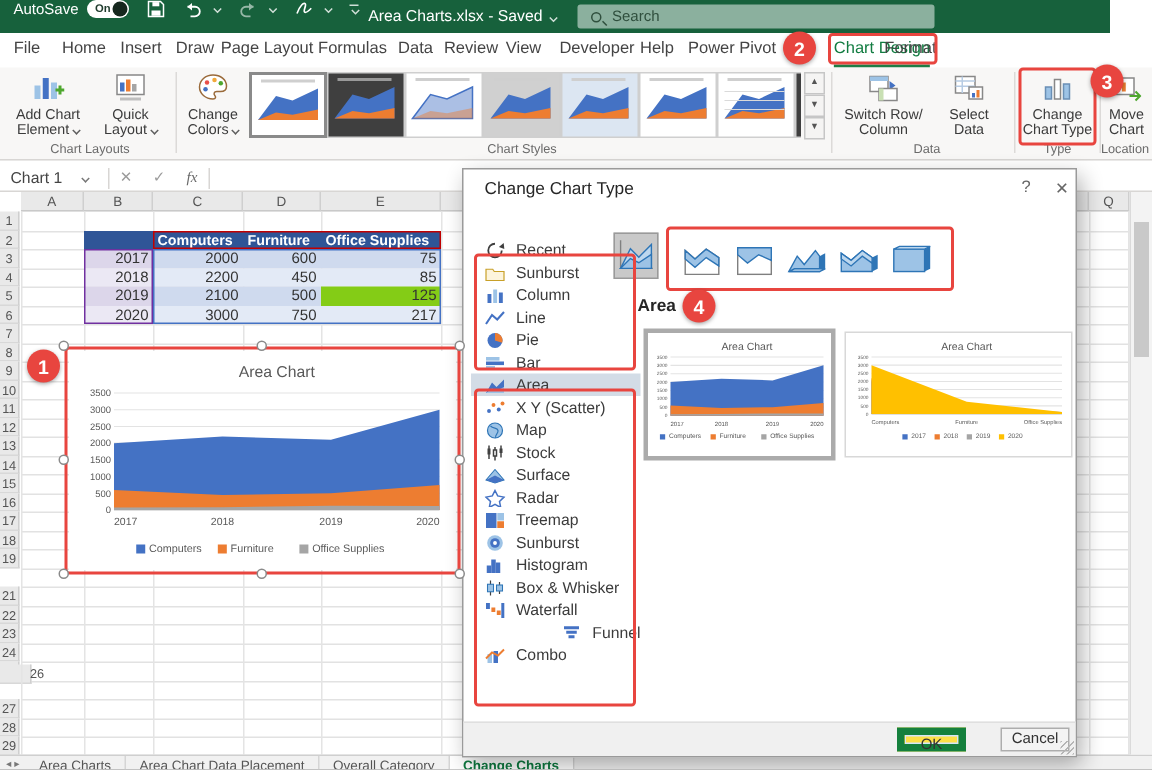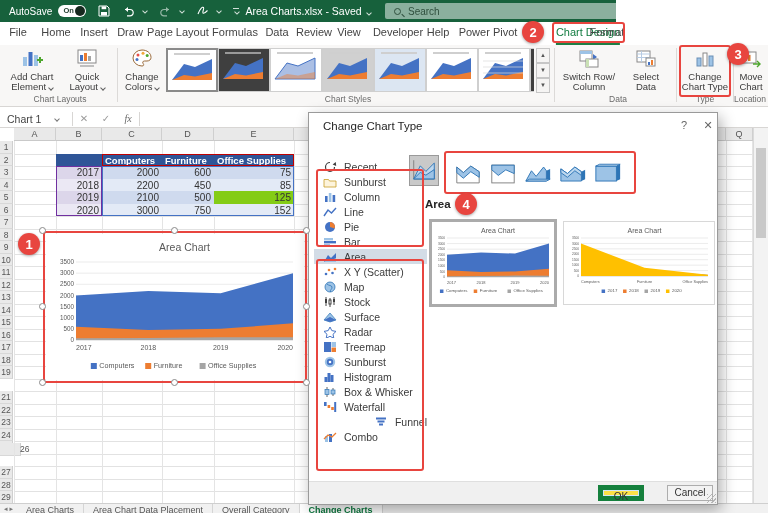--- a/index.html
+++ b/index.html
@@ -1,22 +1,22 @@
 <!DOCTYPE html>
 <html><head>
 <meta charset="utf-8">
 <style>
 html,body{margin:0;padding:0;background:#888}
 *{box-sizing:border-box}
 .app{position:relative;width:768px;height:513px;overflow:hidden;background:#fff;
  font-family:"Liberation Sans","DejaVu Sans",sans-serif;-webkit-font-smoothing:antialiased}
 svg text{font-family:"Liberation Sans","DejaVu Sans",sans-serif}
 
-.titlebar{position:absolute;left:0;top:0;width:616px;height:22px;background:#17613C;color:#fff;
- display:flex;align-items:center;font-size:10px}
+.titlebar{position:absolute;left:0;top:0;width:740px;height:22px;background:#17613C;color:#fff;
+ display:flex;align-items:flex-start;font-size:10px}
 .tb-left{display:flex;align-items:center;gap:6px;padding-left:9px}
 .pill{width:28px;height:12px;background:#fff;border-radius:6px;position:relative}
 .pill .on{position:absolute;left:5px;top:1px;font-size:7.5px;color:#1e3b2c;font-weight:bold}
 .pill .knob{position:absolute;right:1px;top:1px;width:10px;height:10px;border-radius:50%;background:#16281e}
 .tbicon{display:inline-flex;align-items:center;margin-left:6px}
 .chev{display:inline-block;width:4px;height:4px;border-right:1.2px solid currentColor;border-bottom:1.2px solid currentColor;transform:rotate(45deg)}
 .tb-chev{color:rgba(255,255,255,.8);margin-left:2px}
 .doctitle{position:absolute;left:228px;width:160px;text-align:center;line-height:22px;color:#fff;font-size:10.5px;white-space:nowrap}
 .search{position:absolute;left:385px;top:3px;width:238px;height:16px;background:rgba(255,255,255,.5);border-radius:2px;
  display:flex;align-items:center;gap:7px;padding-left:9px;color:#2f4f3d;font-size:10px}
@@ -391,21 +391,21 @@
       <div class="cell num" style="left: 102px; top: 178.5px; width: 60px; height: 12.5px; background: rgb(227, 234, 246);">2200</div>
       <div class="cell num" style="left: 162px; top: 178.5px; width: 52px; height: 12.5px; background: rgb(227, 234, 246);">450</div>
       <div class="cell num" style="left: 214px; top: 178.5px; width: 80px; height: 12.5px; background: rgb(227, 234, 246);">85</div>
       <div class="cell num" style="left: 56px; top: 191px; width: 46px; height: 12.5px; background: rgb(220, 214, 234);">2019</div>
       <div class="cell num" style="left: 102px; top: 191px; width: 60px; height: 12.5px; background: rgb(207, 218, 238);">2100</div>
       <div class="cell num" style="left: 162px; top: 191px; width: 52px; height: 12.5px; background: rgb(207, 218, 238);">500</div>
       <div class="cell num" style="left: 214px; top: 191px; width: 80px; height: 12.5px; background: #84cc16;">125</div>
       <div class="cell num" style="left: 56px; top: 203.5px; width: 46px; height: 12.5px; background: rgb(235, 232, 244);">2020</div>
       <div class="cell num" style="left: 102px; top: 203.5px; width: 60px; height: 12.5px; background: rgb(227, 234, 246);">3000</div>
       <div class="cell num" style="left: 162px; top: 203.5px; width: 52px; height: 12.5px; background: rgb(227, 234, 246);">750</div>
-      <div class="cell num" style="left: 214px; top: 203.5px; width: 80px; height: 12.5px; background: rgb(227, 234, 246);">152</div>
+      <div class="cell num" style="left: 214px; top: 203.5px; width: 80px; height: 12.5px; background: rgb(227, 234, 246);">217</div>
       <div class="selbox" style="left: 102px; top: 153.5px; width: 192px; height: 12.5px; border: 1.5px solid rgb(192, 0, 0);"></div>
       <div class="selbox" style="left: 56px; top: 166px; width: 46px; height: 50px; border: 1.5px solid rgb(112, 48, 160);"></div>
       <div class="selbox" style="left: 102px; top: 166px; width: 192px; height: 50px; border: 1.5px solid rgb(68, 114, 196);"></div>
     </div>
 
   <div class="chartbox">
     <svg id="mainchart" width="258" height="146" viewBox="0 0 258 146">
         <text x="138.5" y="17" text-anchor="middle" font-size="10.5" fill="#595959">Area Chart</text>
         <line x1="30" y1="106" x2="247" y2="106" stroke="#BFBFBF" stroke-width="0.7"></line>
         <text x="28" y="108.205" text-anchor="end" font-size="6.3" fill="#595959">0</text>

